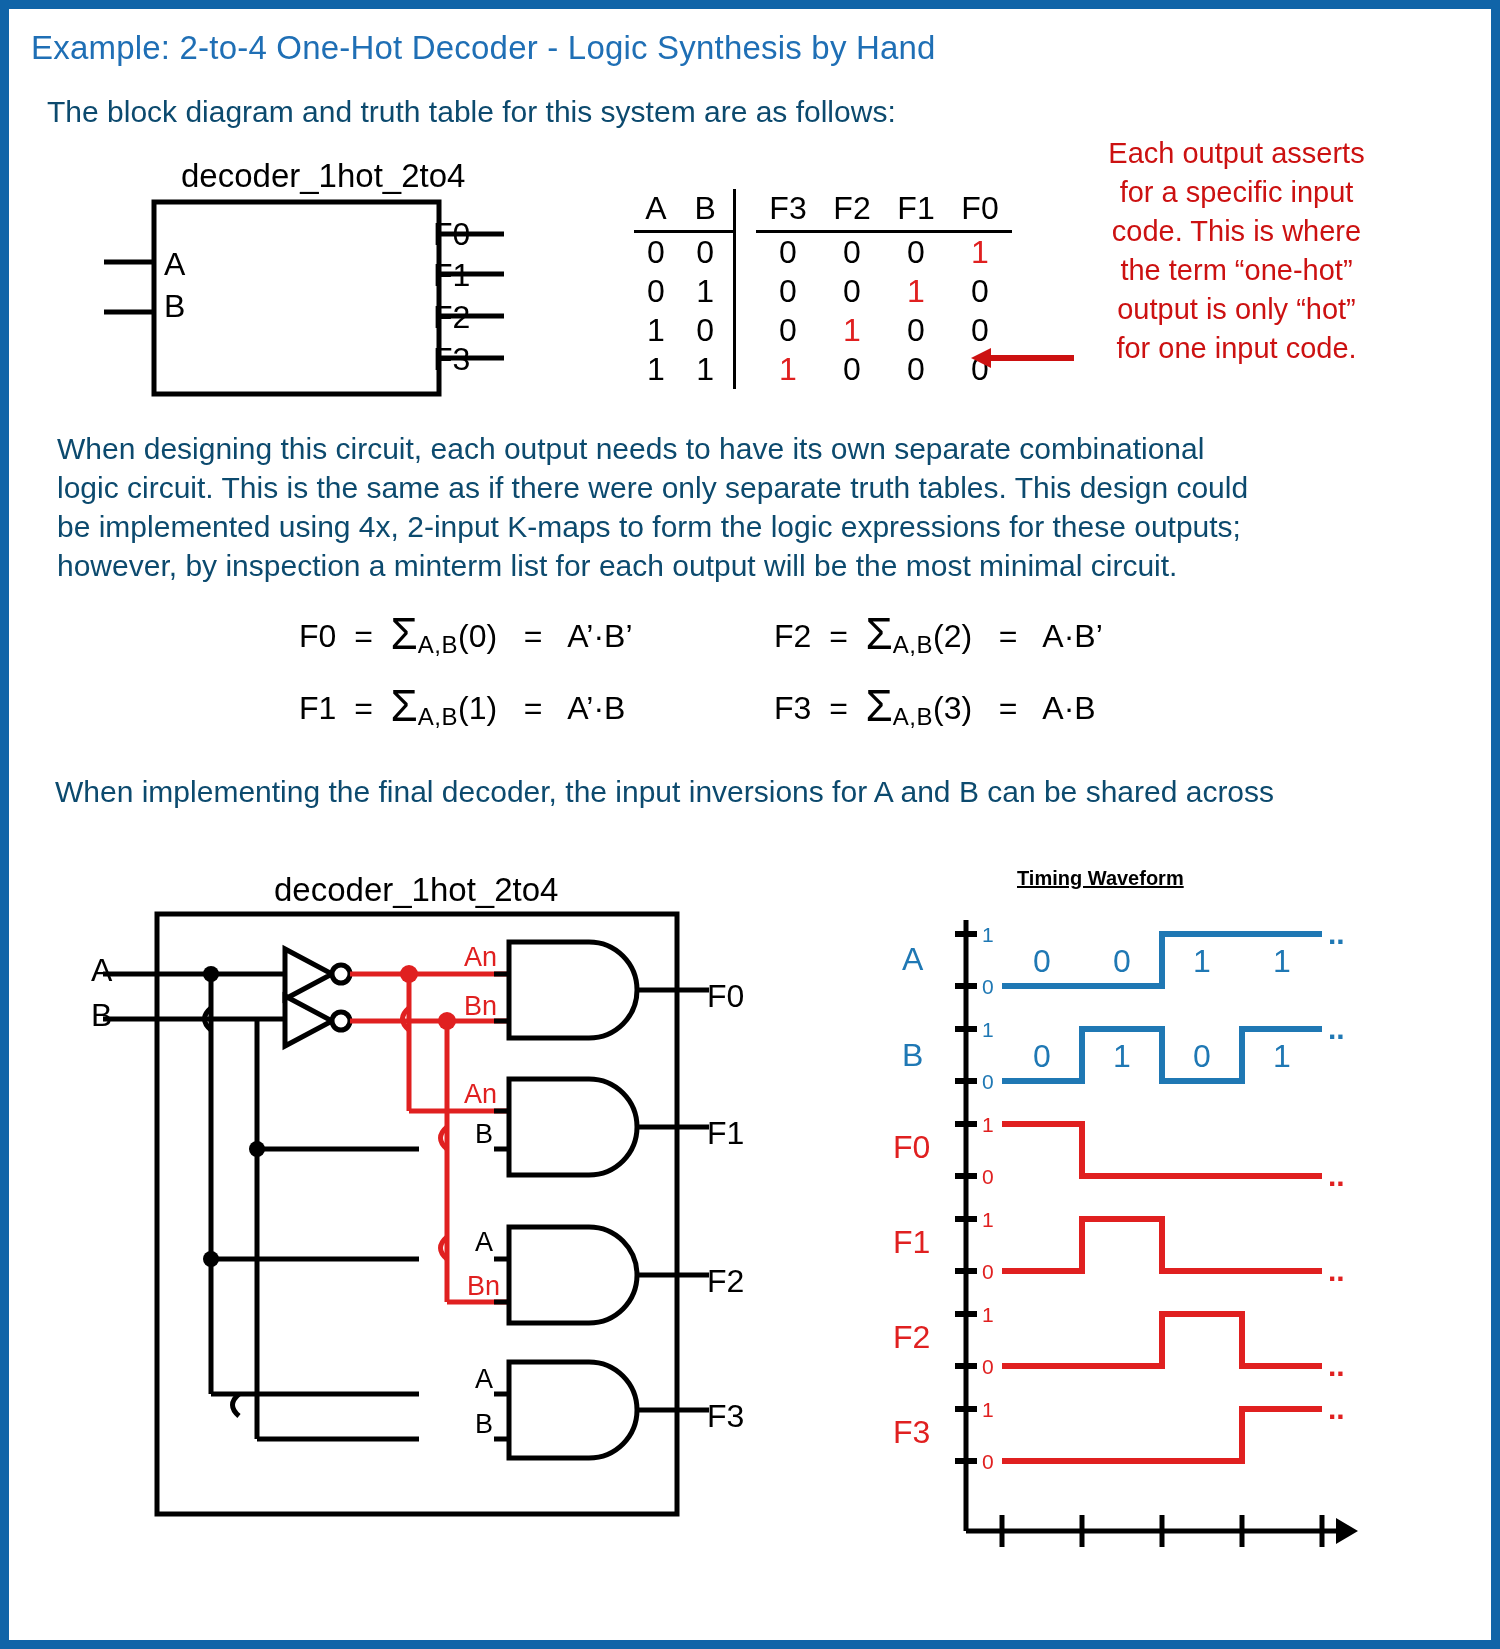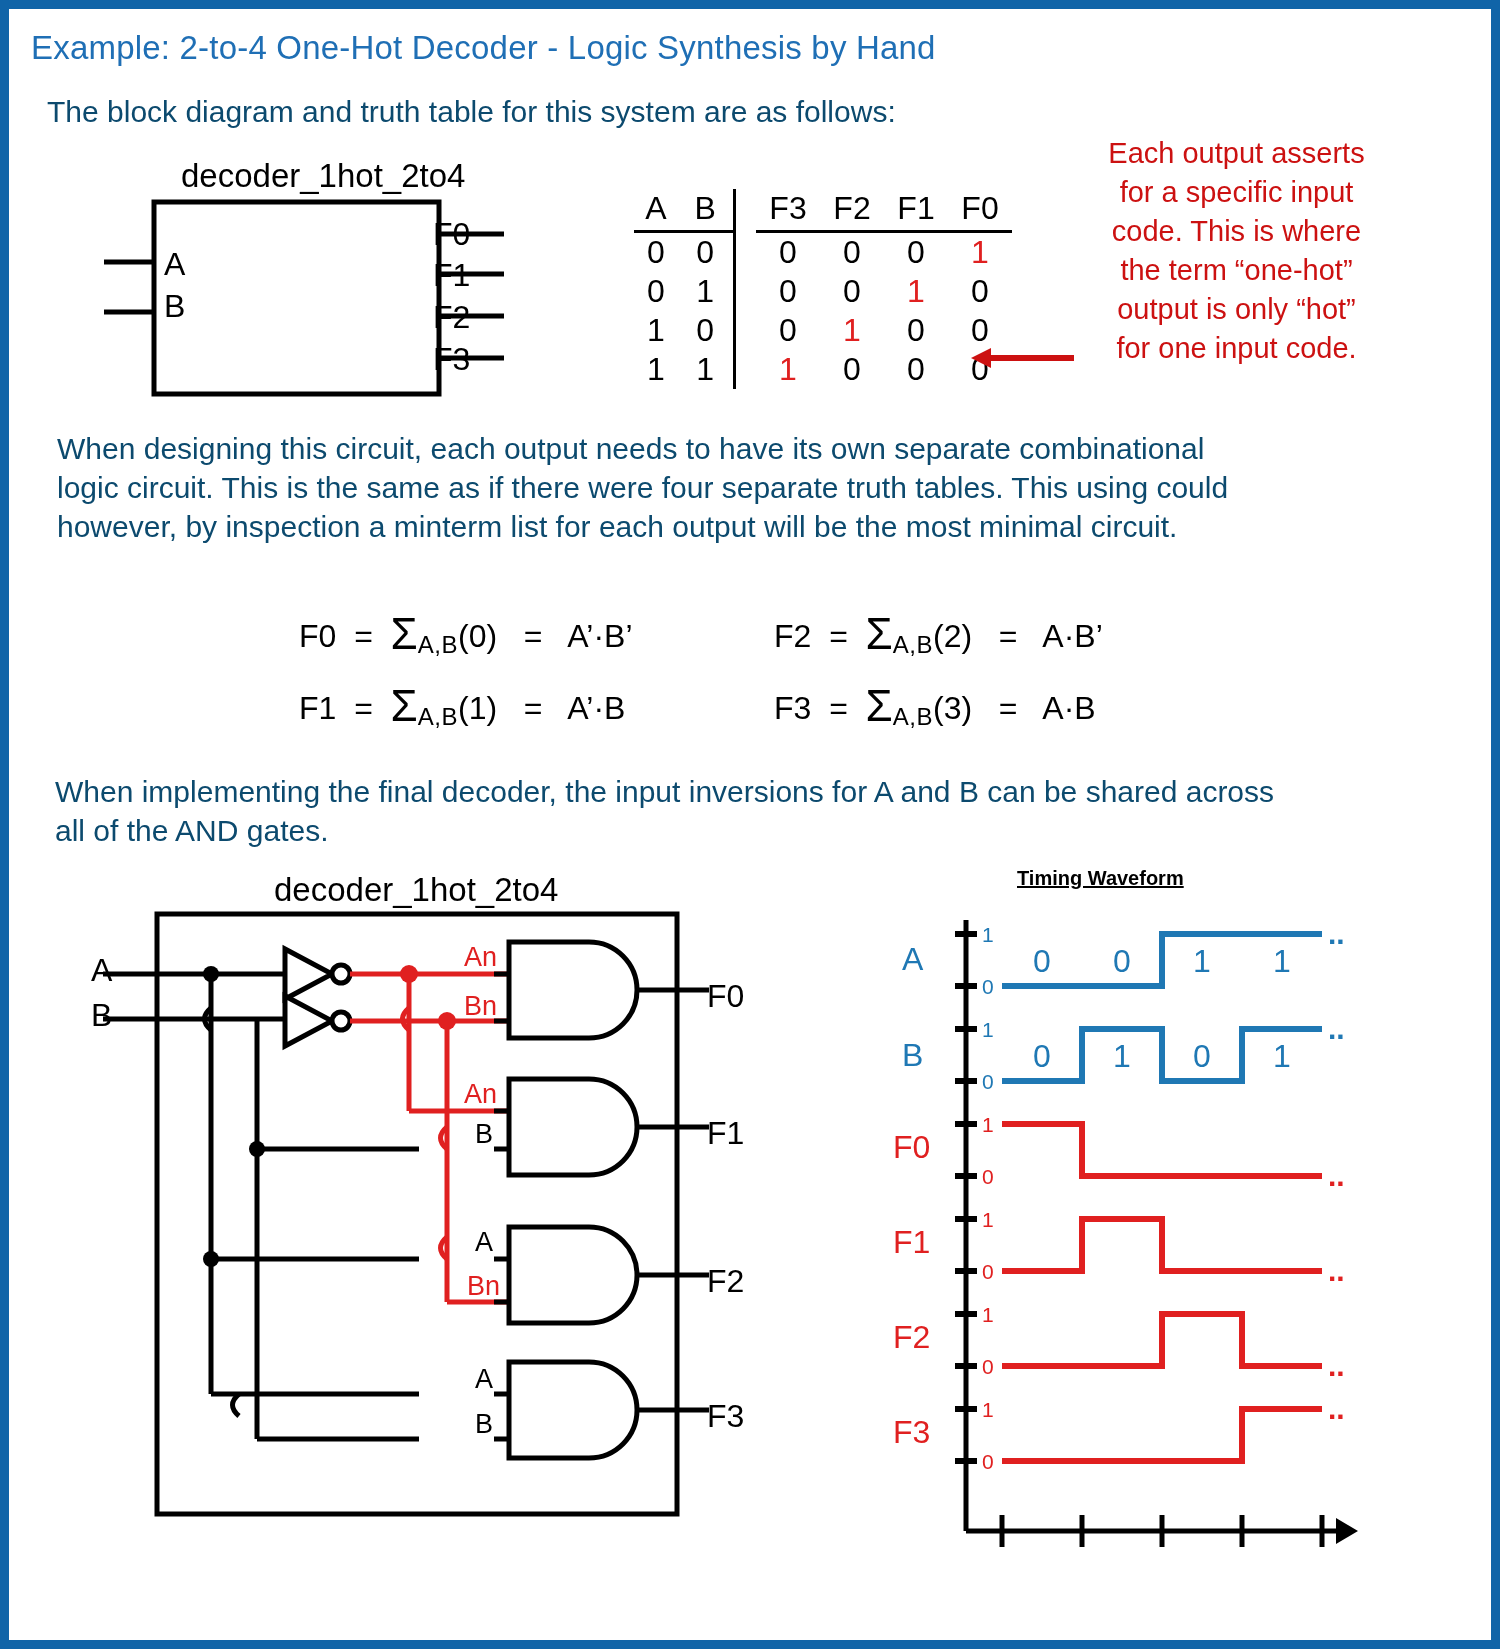--- a/index.html
+++ b/index.html
@@ -147,21 +147,22 @@
     <div>Each output asserts</div>
     <div>for a specific input</div>
     <div>code.  This is where</div>
     <div>the term “one-hot”</div>
     <div>output is only “hot”</div>
     <div>for one input code.</div>
   </div>
 
   <div class="para" style="left:48px; top:420px; width:1400px;">
     <div>When designing this circuit, each output needs to have its own separate combinational</div>
-    <div>logic circuit.  This is the same as if there were four separate truth tables.  This using could</div>
+    <div>logic circuit.  This is the same as if there were only separate truth tables.  This design could</div>
+    <div>be implemented using 4x, 2-input K-maps to form the logic expressions for these outputs;</div>
     <div>however, by inspection a minterm list for each output will be the most minimal circuit.</div>
   </div>
 
   <div class="eq" style="left:290px; top:600px;">
     <span>F0</span>
     <span>&nbsp;=&nbsp;</span>
     <span class="sig">Σ</span><span class="sub">A,B</span><span>(</span><span>0</span><span>)</span>
     <span>&nbsp;&nbsp;=&nbsp;&nbsp;</span>
     <span>A’·B’</span>
   </div>
@@ -185,21 +186,20 @@
   <div class="eq" style="left:765px; top:672px;">
     <span>F3</span>
     <span>&nbsp;=&nbsp;</span>
     <span class="sig">Σ</span><span class="sub">A,B</span><span>(</span><span>3</span><span>)</span>
     <span>&nbsp;&nbsp;=&nbsp;&nbsp;</span>
     <span>A·B</span>
   </div>
 
   <div class="para" style="left:46px; top:763px; width:1400px;">
     <div>When implementing the final decoder, the input inversions for A and B can be shared across</div>
-    <div>all of the AND gates.</div>
   </div>
 
   <div class="lbl" style="left:265px; top:862px; font-size:33px;">decoder_1hot_2to4</div>
 
   <svg width="720" height="640" style="position:absolute; left:80px; top:895px;">
 
     <rect x="68" y="10" width="520" height="600" fill="none" stroke="#000" stroke-width="5"></rect>
 
     <line x1="14" y1="70" x2="200" y2="70" stroke="#000" stroke-width="5"></line>
     <line x1="14" y1="115" x2="185" y2="115" stroke="#000" stroke-width="5"></line>

